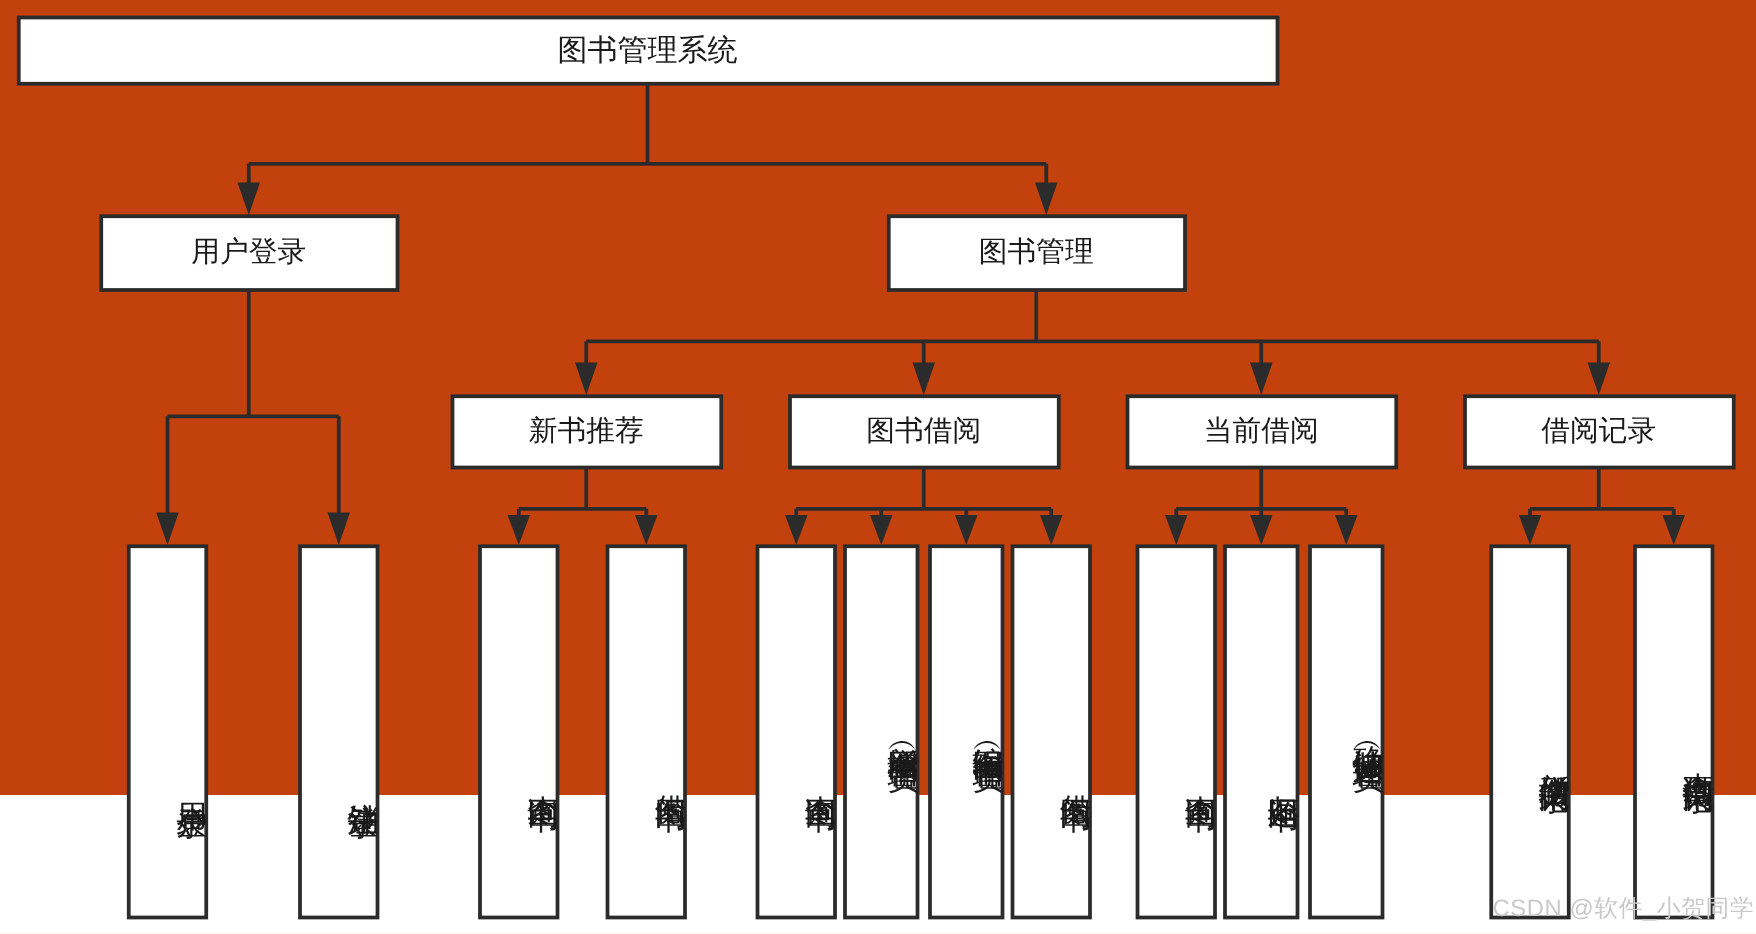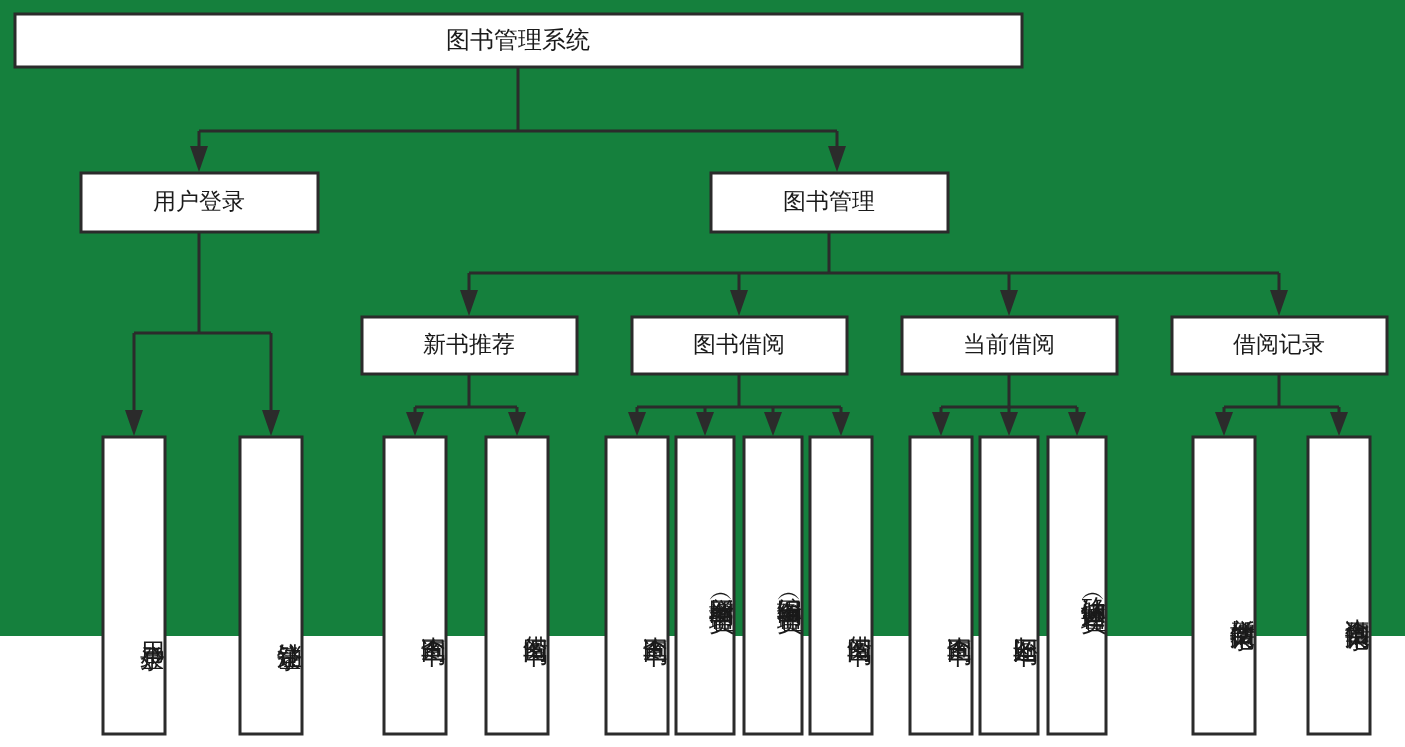--- a/index.html
+++ b/index.html
@@ -11,21 +11,21 @@
     width: 1405px;
     height: 747px;
     font-family: "Liberation Sans", "DejaVu Sans", sans-serif;
     overflow: hidden;
     position: relative;
   }
   #diagram-root {
     position: relative;
     width: 1405px;
     height: 636px;
-    background: #15803d;
+    background: #c2410c;
   }
   svg#flow-svg {
     position: absolute;
     left: 0;
     top: 0;
     width: 1405px;
     height: 747px;
     display: block;
   }
   .node-rect {
@@ -210,14 +210,15 @@
   <div class="vlabel" style="left:744px; top:443px; width:58px; height:285px;">编辑图书（管理员）</div>
   <div class="vlabel" style="left:810px; top:512px; width:62px; height:216px;">借阅图书</div>
 
   <div class="vlabel" style="left:910px; top:512px; width:62px; height:216px;">查询图书</div>
   <div class="vlabel" style="left:980px; top:512px; width:58px; height:216px;">归还图书</div>
   <div class="vlabel" style="left:1048px; top:443px; width:58px; height:285px;">确认归还（管理员）</div>
 
   <div class="vlabel" style="left:1193px; top:480px; width:62px; height:248px;">新增借阅记录</div>
   <div class="vlabel" style="left:1308px; top:480px; width:62px; height:248px;">查询借阅记录</div>
 
+  <div class="watermark" style="left:1194px; top:714px;">CSDN @软件_小贺同学</div>
 
 </div>
 
 </body></html>

